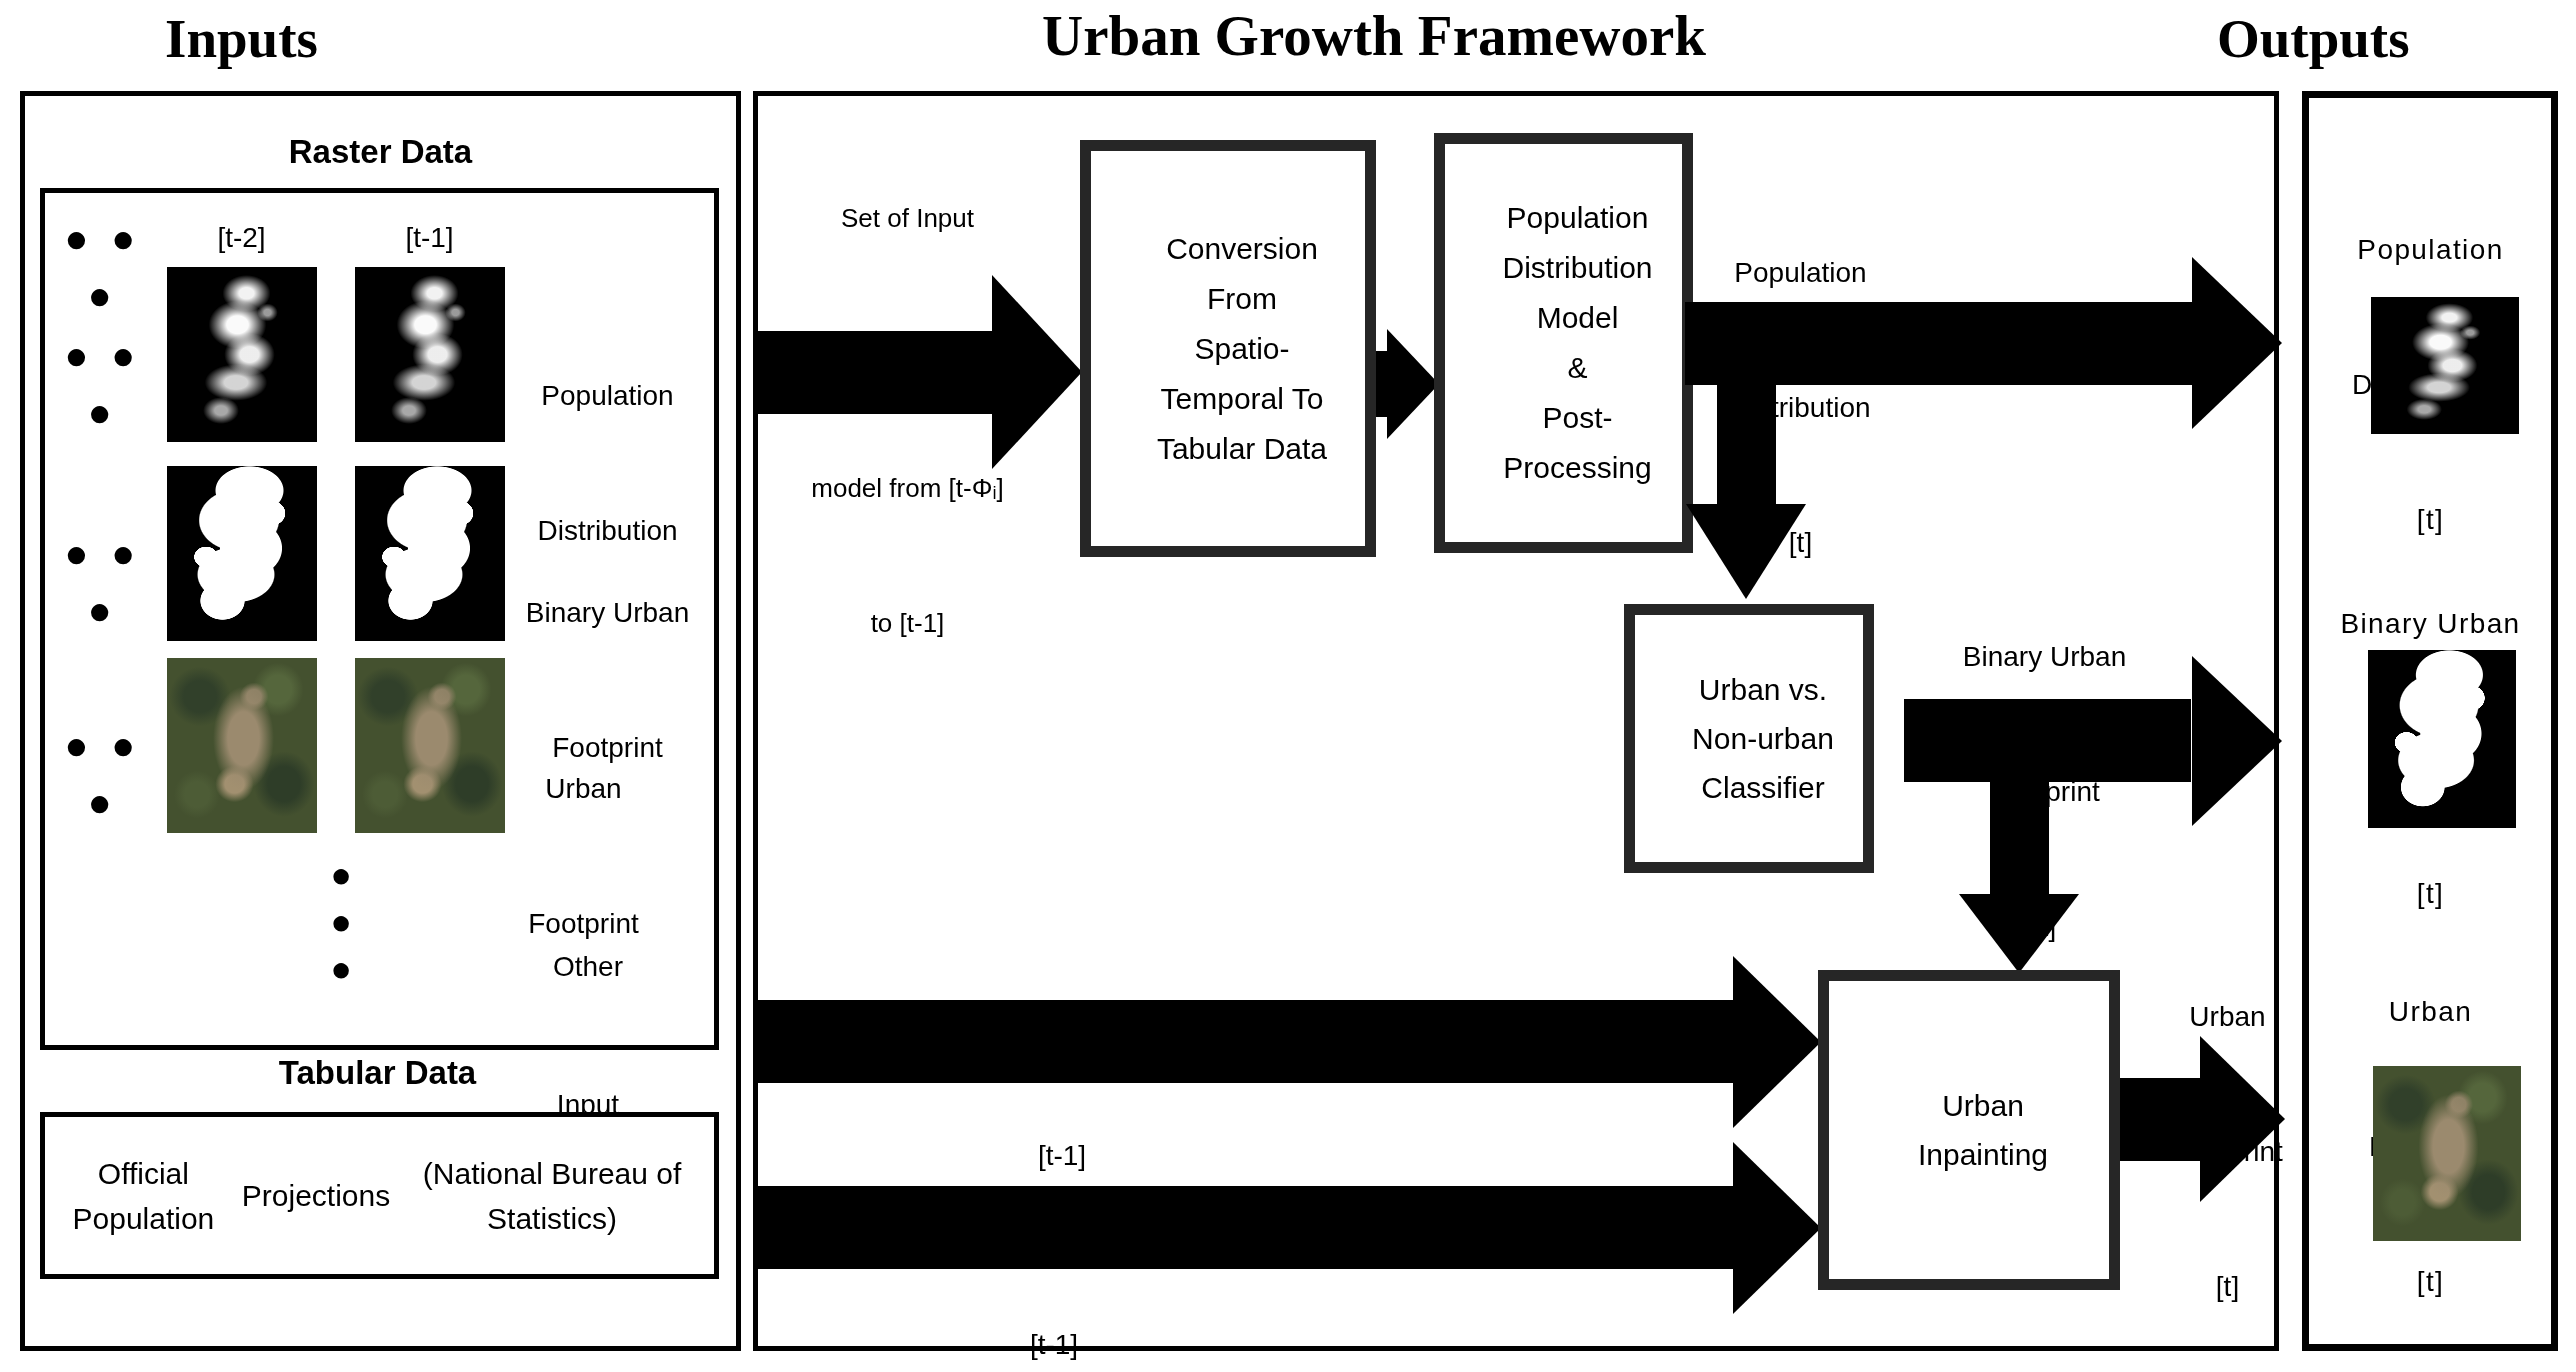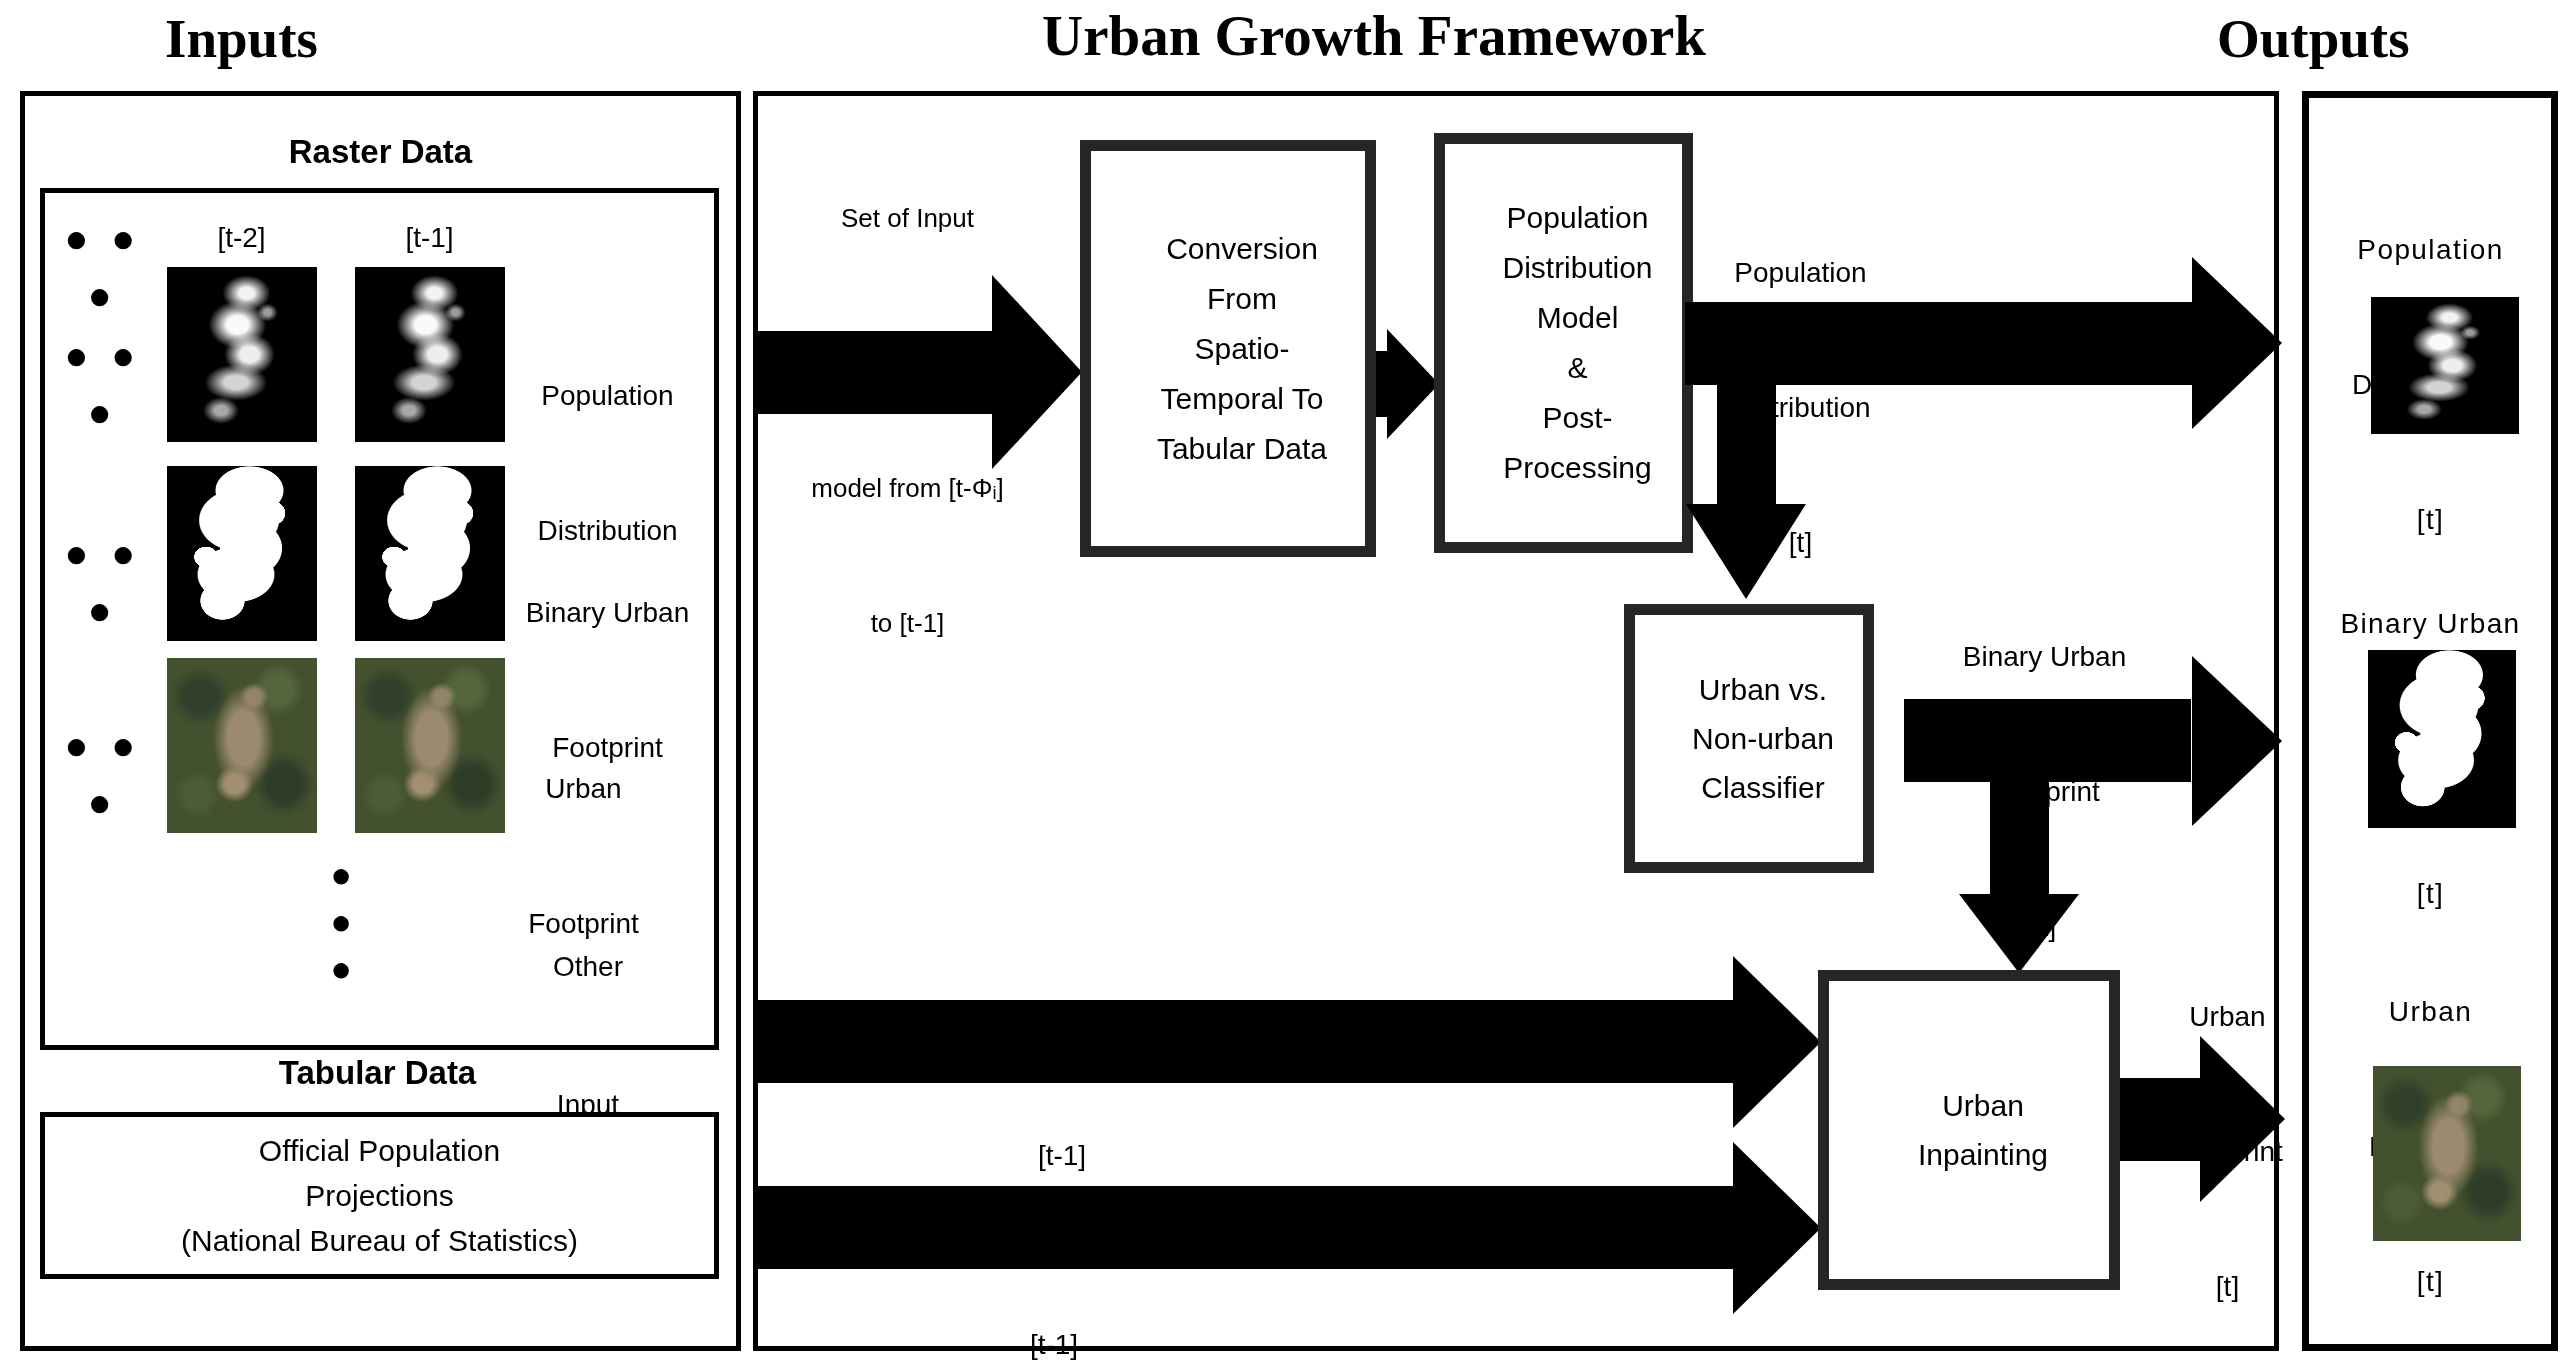--- a/index.html
+++ b/index.html
@@ -91,21 +91,21 @@
     <div>●</div>
     <div>●</div>
   </div>
   <div class="txt" style="left:466px;top:852px;width:244px;line-height:46px;">
     <div>Other</div>
     <div>Input</div>
     <div>Variables</div>
   </div>
 
   <div class="txt hdr" style="left:180px;top:1050px;width:395px;">Tabular Data</div>
-  <div class="inner-box" style="left:40px;top:1112px;width:679px;height:167px;display:flex;flex-direction:column;justify-content:center;text-align:center;font-size:30px;line-height:45px;">
+  <div class="inner-box" style="left:40px;top:1112px;width:679px;height:167px;display:flex;justify-content:center;text-align:center;font-size:30px;line-height:45px;align-items:center;">
     <div>Official Population</div>
     <div>Projections</div>
     <div>(National Bureau of Statistics)</div>
   </div>
 
   <div class="panel" style="left:753px;top:91px;width:1526px;height:1260px;"></div>
 
   <div class="txt" style="left:760px;top:106px;width:295px;font-size:26px;line-height:45px;">
     <div>Set of Input</div>
     <div>variables vᵢ for the</div>

